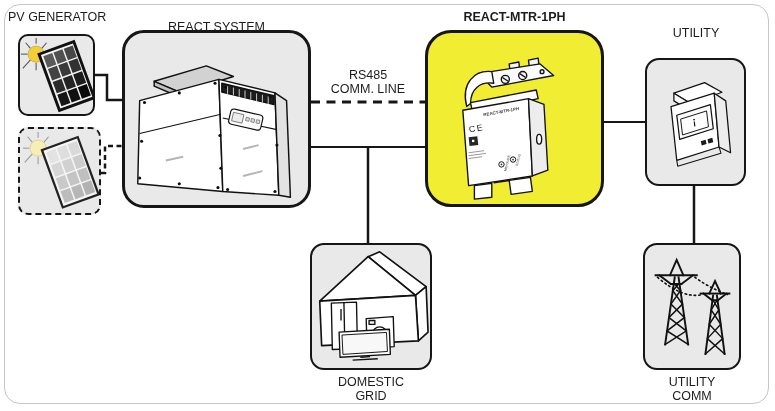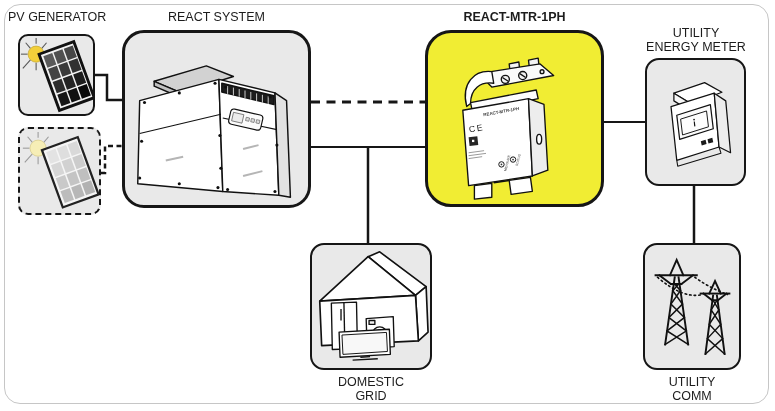--- a/index.html
+++ b/index.html
@@ -42,27 +42,30 @@
     <path d="M95,75 L107,75 L107,100 L122,100" fill="none" stroke="#161616" stroke-width="2.5"></path>
     <path d="M101,173 L105,173 L105,146 L122,146" fill="none" stroke="#161616" stroke-width="2.5" stroke-dasharray="5,3.5"></path>
     <path d="M311,102 L425,102" fill="none" stroke="#161616" stroke-width="3" stroke-dasharray="9,6.5"></path>
     <path d="M311,147 L425,147" fill="none" stroke="#161616" stroke-width="2"></path>
     <path d="M368,147 L368,243" fill="none" stroke="#161616" stroke-width="2.5"></path>
     <path d="M604,122 L645,122" fill="none" stroke="#161616" stroke-width="2"></path>
     <path d="M694,186 L694,243" fill="none" stroke="#161616" stroke-width="2.5"></path>
   </svg>
 
   <div class="lbl" style="left:8px;top:11px;text-align:left;">PV GENERATOR</div>
-  <div class="lbl" style="left:122px;top:11px;width:189px;">REACT SYSTEM</div>
+  <div class="lbl" style="left:122px;top:21px;width:189px;">REACT SYSTEM</div>
   <div class="lbl bold" style="left:425px;top:11px;width:179px;">REACT-MTR-1PH</div>
   <div class="lbl" style="left:640px;top:27px;width:112px;">
     <span>UTILITY</span><br>
-    <span>ENERGY METER</span>
-  </div>
-
+  </div>
+
+  <div class="lbl" style="left:313px;top:69px;width:110px;">
+    <span>RS485</span><br>
+    <span>COMM. LINE</span>
+  </div>
 
   <div class="lbl" style="left:305px;top:376px;width:132px;">
     <span>DOMESTIC</span><br>
     <span>GRID</span>
   </div>
   <div class="lbl" style="left:638px;top:376px;width:108px;">
     <span>UTILITY</span><br>
     <span>COMM</span>
   </div>
 

